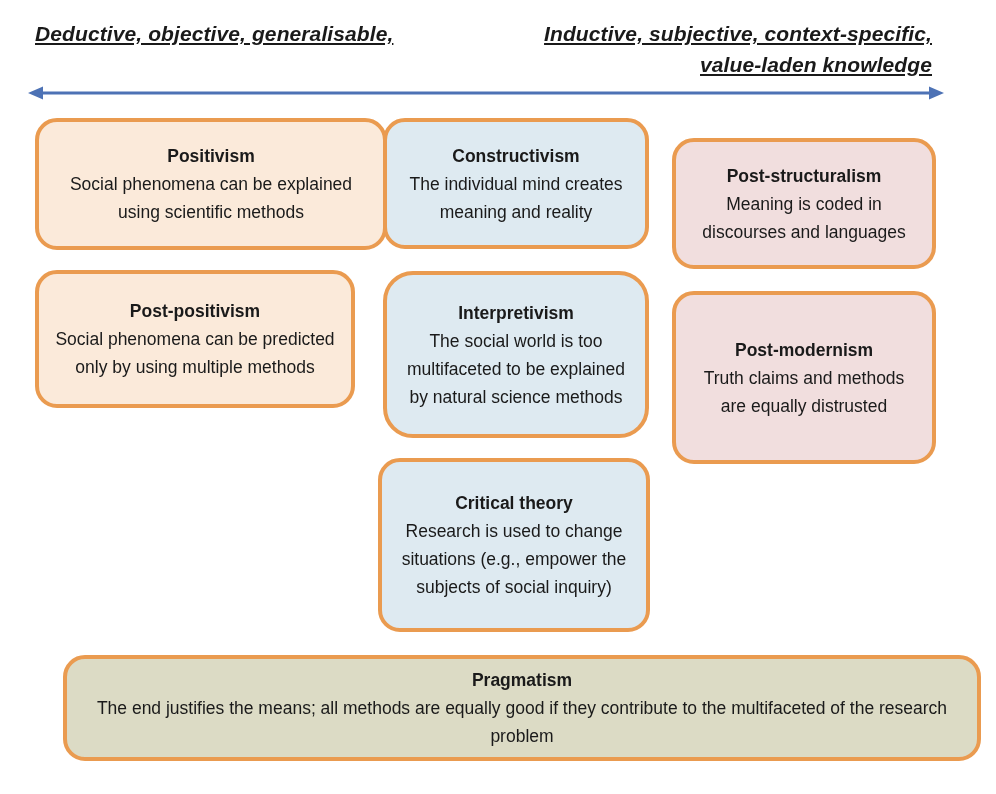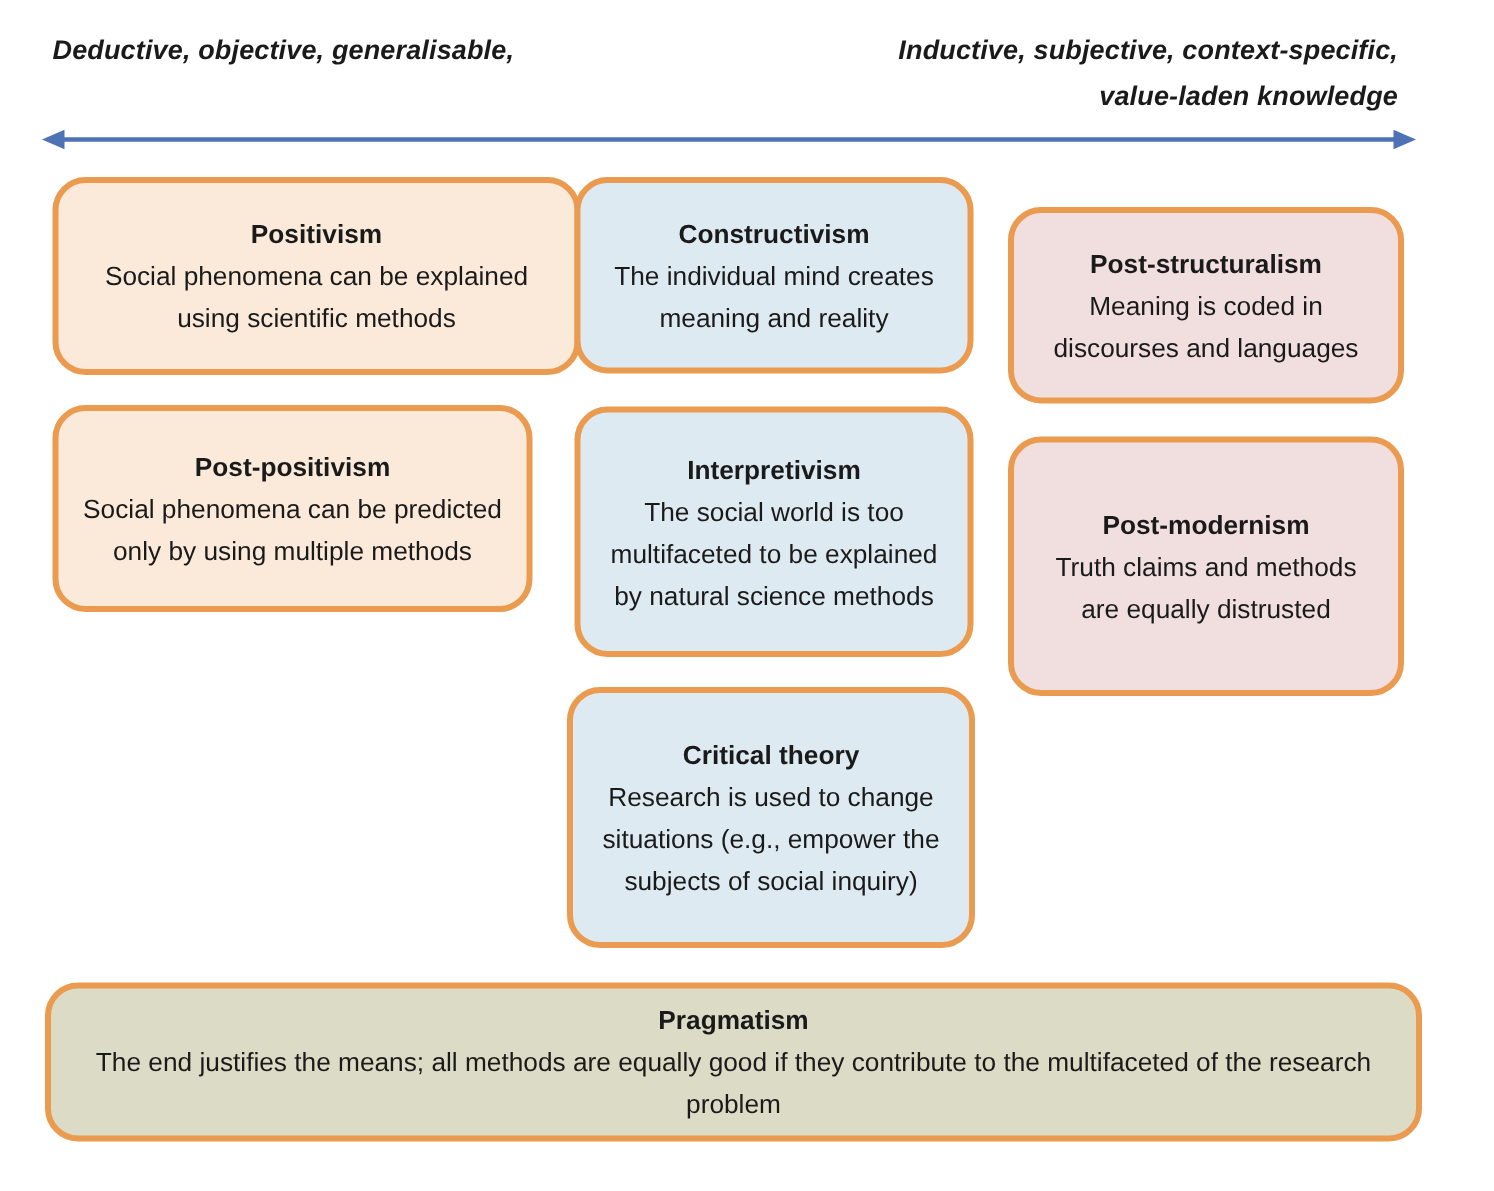--- a/index.html
+++ b/index.html
@@ -15,25 +15,26 @@
     color: var(--text, #1a1a1a);
     overflow: hidden;
   }
   .canvas {
     position: absolute;
     inset: 0;
   }
   .axis-label {
     position: absolute;
     top: 18px;
-    font-size: 18px;
+    font-size: 21px;
     font-style: italic;
     font-weight: 600;
     line-height: 31px;
     letter-spacing: 0.1px;
+    text-decoration: underline;
   }
   .axis-label.left {
     left: 35px;
     text-align: left;
     width: 400px;
   }
   .axis-label.right {
     right: 64px;
     text-align: right;
     width: 440px;
@@ -56,27 +57,27 @@
     padding: 8px 16px;
     font-size: 17.5px;
     line-height: 28px;
   }
   .box .box-title {
     font-weight: bold;
   }
   .theme-peach { background: var(--peach-fill, #FBEADA); }
   .theme-blue  { background: var(--blue-fill,  #DEEAF1); }
   .theme-pink  { background: var(--pink-fill,  #F1DEDE); margin-top: 20px; }
-  .theme-olive { background: var(--olive-fill, #DCDBC5); }
+  .theme-olive { background: var(--olive-fill, #DCDBC5); margin-left: 33px; }
 
   .pos-positivism         { left: 35px;  top: 118px; width: 352px; height: 132px; }
   .pos-constructivism     { left: 383px; top: 118px; width: 266px; height: 131px; }
   .pos-post-structuralism { left: 672px; top: 118px; width: 264px; height: 131px; }
   .pos-post-positivism    { left: 35px;  top: 270px; width: 320px; height: 138px; }
-  .pos-interpretivism     { left: 383px; top: 271px; width: 266px; height: 167px; }
+  .pos-interpretivism     { left: 383px; top: 271px; width: 266px; height: 167px; border-radius: 30px; }
   .pos-post-modernism     { left: 672px; top: 271px; width: 264px; height: 173px; }
   .pos-critical-theory    { left: 378px; top: 458px; width: 272px; height: 174px; }
   .pos-pragmatism         { left: 30px;  top: 655px; width: 918px; height: 106px; }
 </style>
 </head>
 <body>
 
 <div class="canvas">
 
   <div class="axis-label left">

